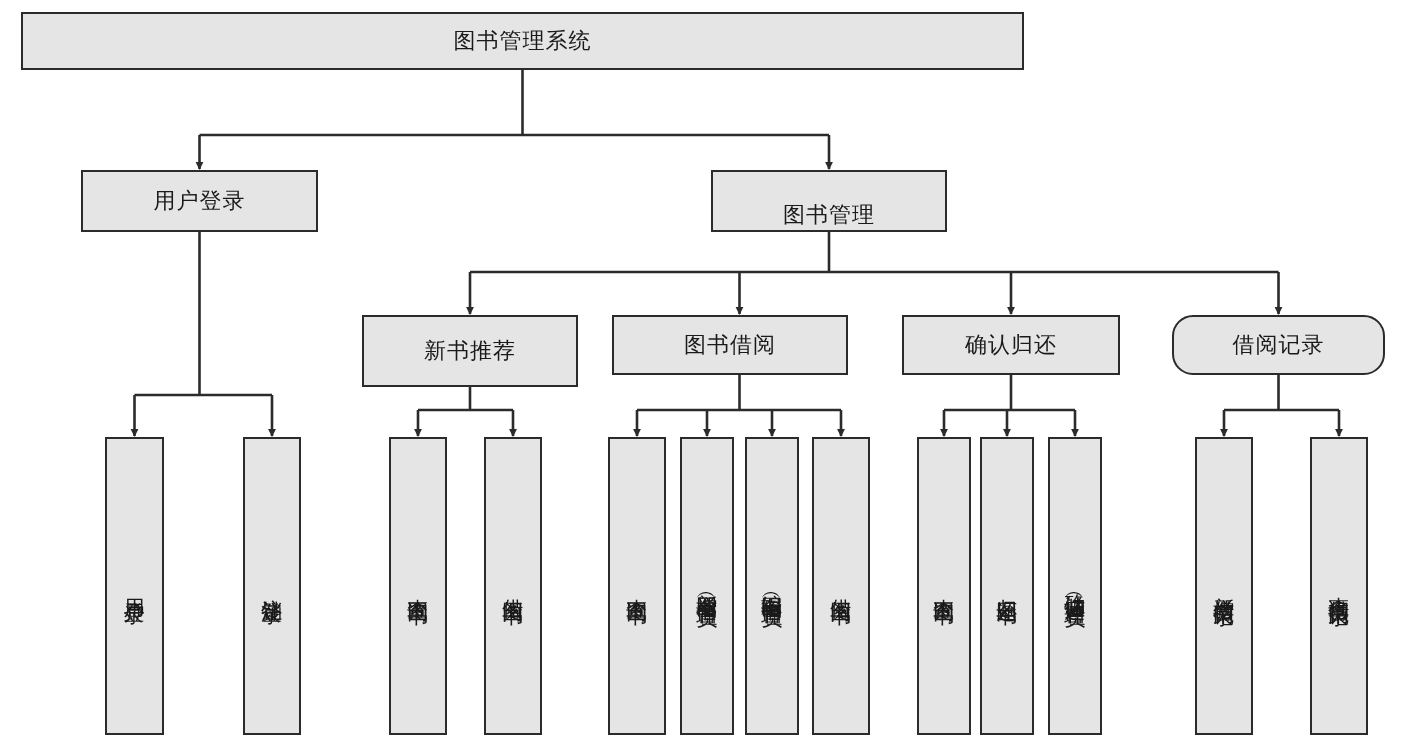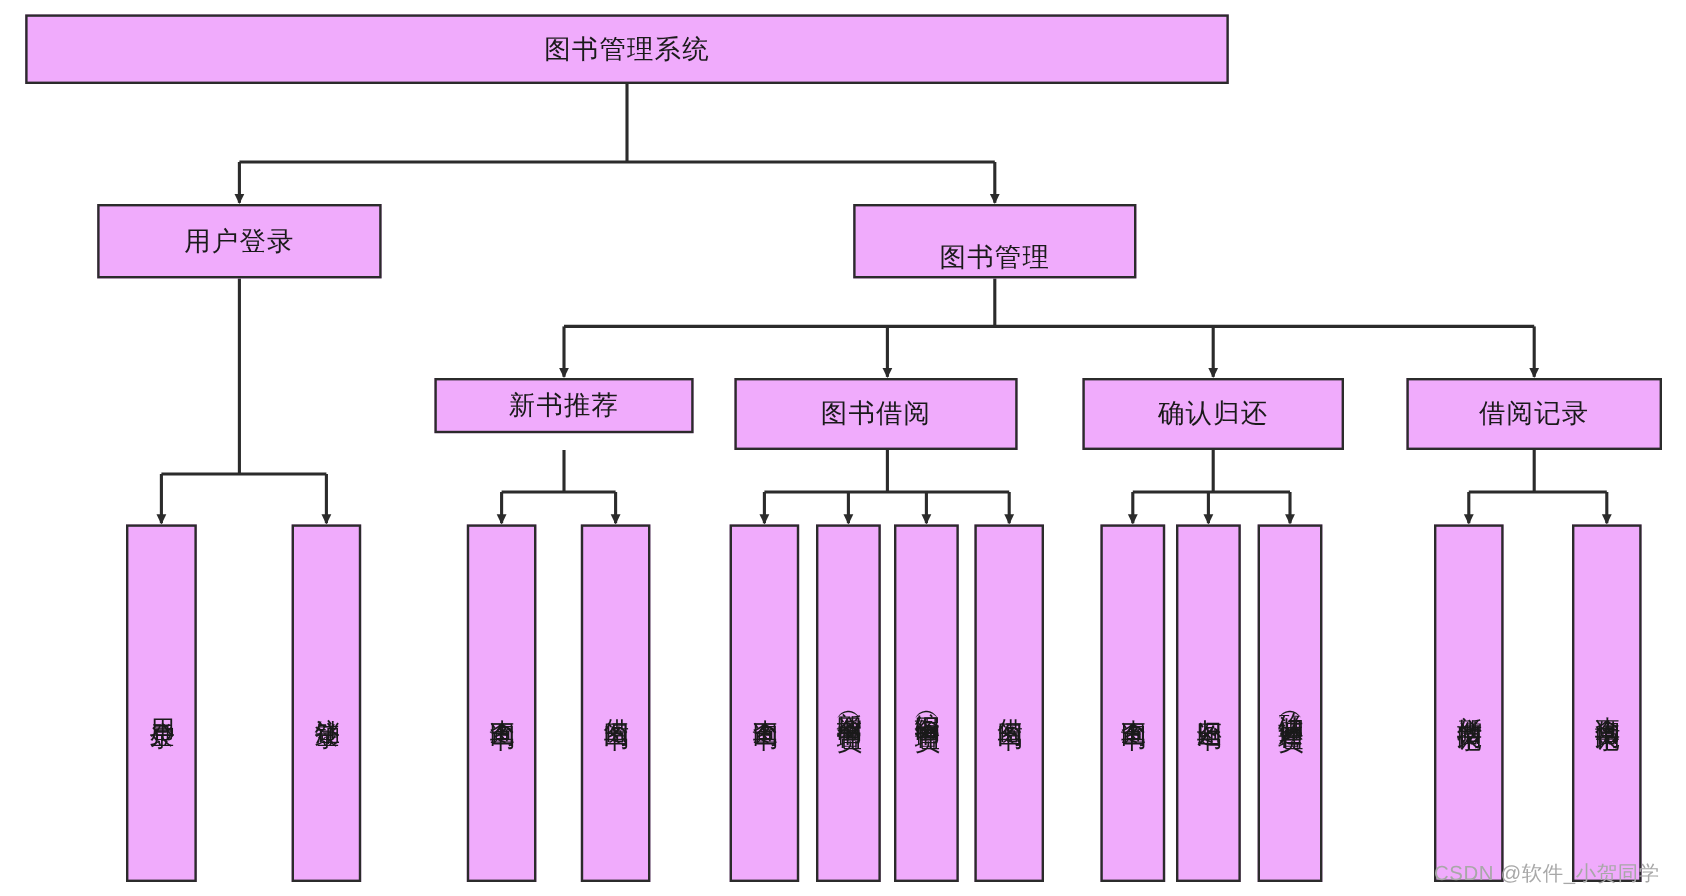--- a/index.html
+++ b/index.html
@@ -21,21 +21,21 @@
     position: absolute;
     left: 0;
     top: 0;
     width: 1405px;
     height: 747px;
     pointer-events: none;
   }
   .node {
     position: absolute;
     box-sizing: border-box;
-    background: #f0abfc;
+    background: #e5e5e5;
     border: 2px solid #2b2b2b;
     display: flex;
     align-items: center;
     justify-content: center;
     color: #1a1a1a;
   }
   .node-h {
     font-size: 22px;
     letter-spacing: 1px;
     white-space: nowrap;
@@ -111,30 +111,30 @@
   <div id="nodes">
       <div class="node node-h" style="left: 21px; top: 12px; width: 1003px; height: 58px;">
         <span>图书管理系统</span>
       </div>
       <div class="node node-h" style="left: 81px; top: 170px; width: 237px; height: 62px;">
         <span>用户登录</span>
       </div>
       <div class="node node-h" style="left: 711px; top: 170px; width: 236px; height: 62px; align-items: flex-end;">
         <span>图书管理</span>
       </div>
-      <div class="node node-h" style="left: 362px; top: 315px; width: 216px; height: 46px;">
+      <div class="node node-h" style="left: 362px; top: 315px; width: 216px; height: 72px;">
         <span>新书推荐</span>
       </div>
       <div class="node node-h" style="left: 612px; top: 315px; width: 236px; height: 60px;">
         <span>图书借阅</span>
       </div>
       <div class="node node-h" style="left: 902px; top: 315px; width: 218px; height: 60px;">
         <span>确认归还</span>
       </div>
-      <div class="node node-h" style="left: 1172px; top: 315px; width: 213px; height: 60px;">
+      <div class="node node-h" style="left: 1172px; top: 315px; width: 213px; height: 60px; border-radius: 21px;">
         <span>借阅记录</span>
       </div>
       <div class="node node-v" style="left: 105px; top: 437px; width: 59px; height: 298px;">
         <span class="vtext">用户登录</span>
       </div>
       <div class="node node-v" style="left: 243px; top: 437px; width: 58px; height: 298px;">
         <span class="vtext">注销登录</span>
       </div>
       <div class="node node-v" style="left: 389px; top: 437px; width: 58px; height: 298px;">
         <span class="vtext">查询图书</span>
@@ -164,15 +164,14 @@
         <span class="vtext">确认归还（管理员）</span>
       </div>
       <div class="node node-v" style="left: 1195px; top: 437px; width: 58px; height: 298px;">
         <span class="vtext">新增借阅记录</span>
       </div>
       <div class="node node-v" style="left: 1310px; top: 437px; width: 58px; height: 298px;">
         <span class="vtext">查询借阅记录</span>
       </div>
     </div>
 
-  <div class="watermark" style="left: 1195px; top: 716px;">CSDN @软件_小贺同学</div>
 
 </div>
 
 </body></html>

